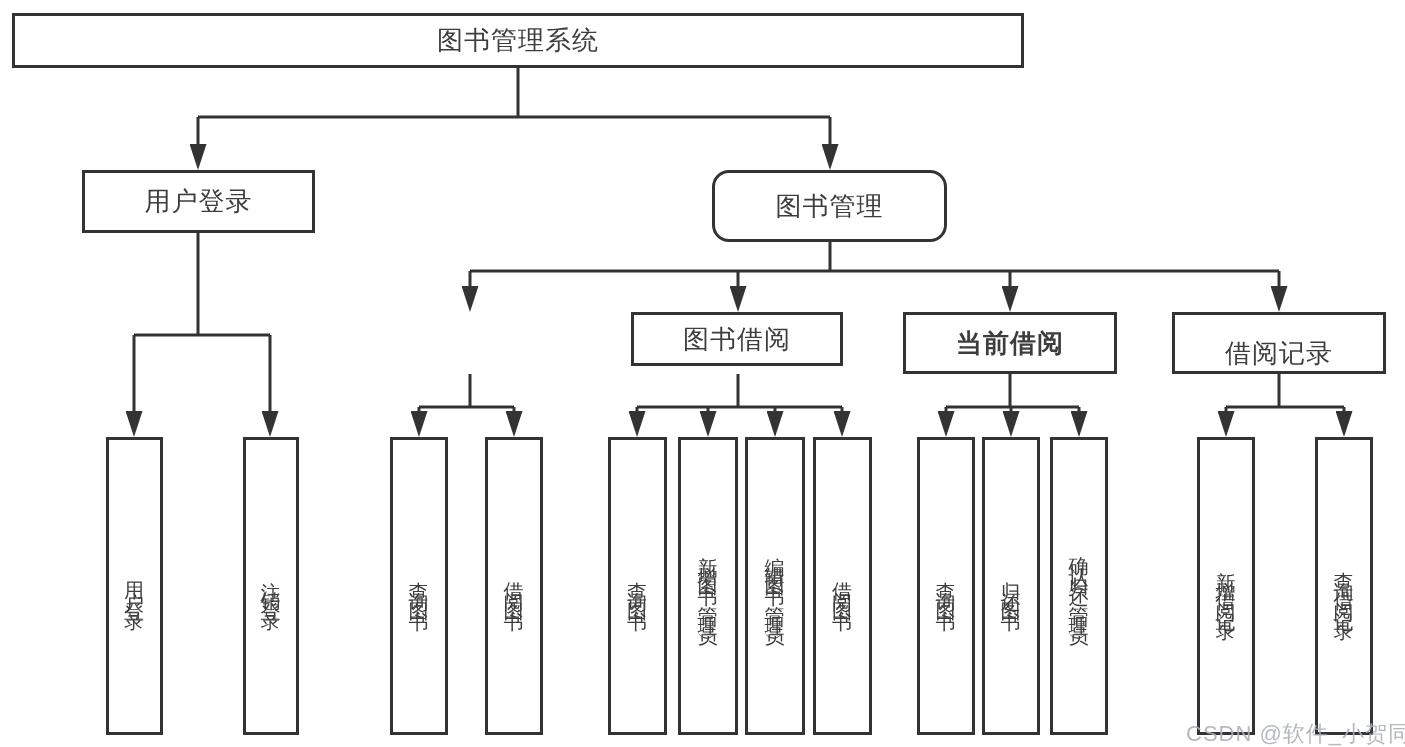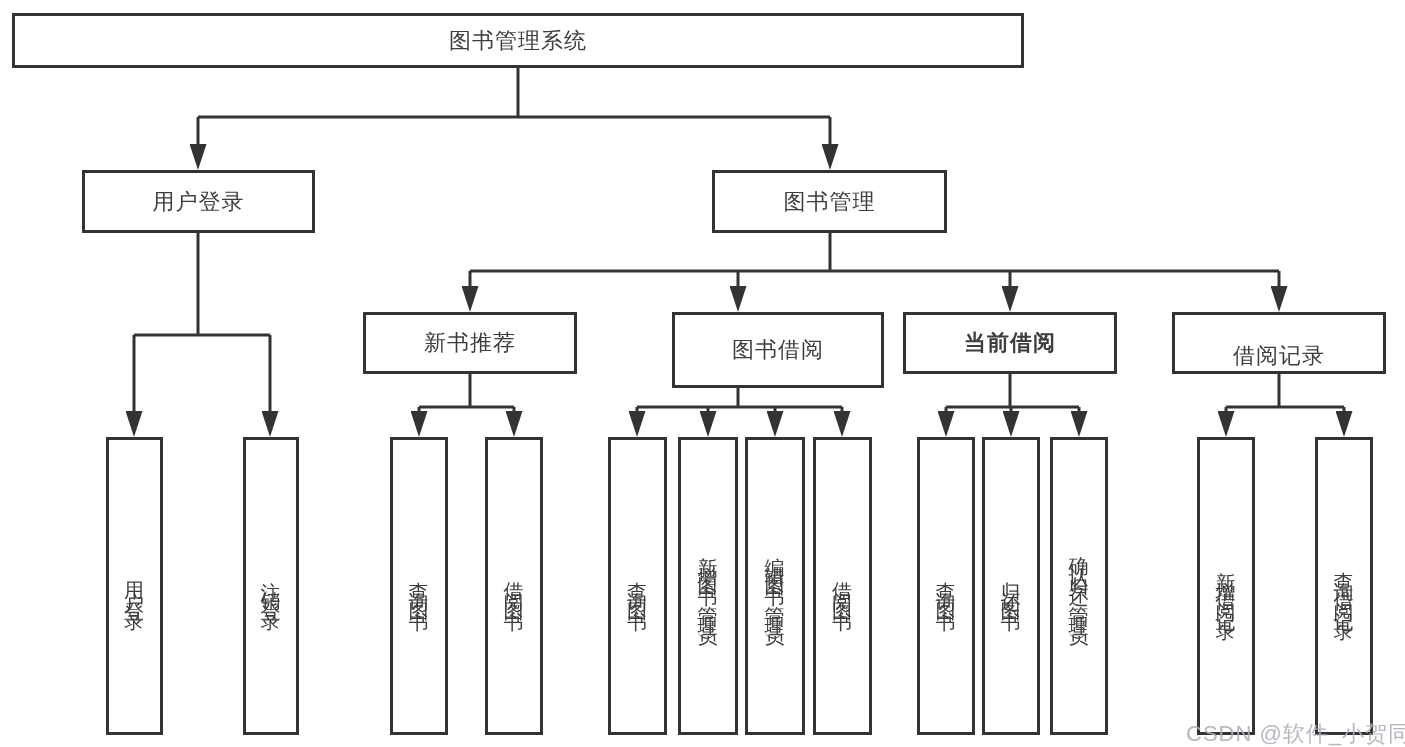--- a/index.html
+++ b/index.html
@@ -21,21 +21,21 @@
     position: absolute;
     box-sizing: border-box;
     border: 3px solid #333333;
     background: #ffffff;
     display: flex;
     align-items: center;
     justify-content: center;
   }
   .hbox .lbl {
     color: #3d3d3d;
-    font-size: 22px;
+    font-size: 26px;
     letter-spacing: 1px;
     white-space: nowrap;
   }
   .vbox {
     position: absolute;
     top: 437px;
     height: 298px;
     box-sizing: border-box;
     border: 3px solid #333333;
     background: #ffffff;
@@ -108,28 +108,25 @@
     </g>
   </svg>
 
   <div class="hbox" style="left:12px; top:13px; width:1012px; height:55px;">
     <span class="lbl">图书管理系统</span>
   </div>
 
   <div class="hbox" style="left:82px; top:170px; width:233px; height:63px;">
     <span class="lbl">用户登录</span>
   </div>
-  <div class="hbox" style="left:712px; top:170px; width:235px; height:63px;">
+  <div class="hbox" style="left:712px; top:170px; width:235px; height:72px;border-radius:17px;">
     <span class="lbl">图书管理</span>
   </div>
 
-  <div class="hbox" style="left:363px; top:312px; width:214px; height:62px;">
-    <span class="lbl">新书推荐</span>
-  </div>
-  <div class="hbox" style="left:631px; top:312px; width:212px; height:76px;margin-left:41px;">
+  <div class="hbox" style="left:631px; top:312px; width:212px; height:54px;">
     <span class="lbl">图书借阅</span>
   </div>
   <div class="hbox" style="left:903px; top:312px; width:214px; height:62px;font-weight:bold;">
     <span class="lbl">当前借阅</span>
   </div>
   <div class="hbox" style="left:1172px; top:312px; width:214px; height:62px;align-items:flex-end;">
     <span class="lbl">借阅记录</span>
   </div>
 
   <div class="vbox" style="left:106px; width:57px;">

